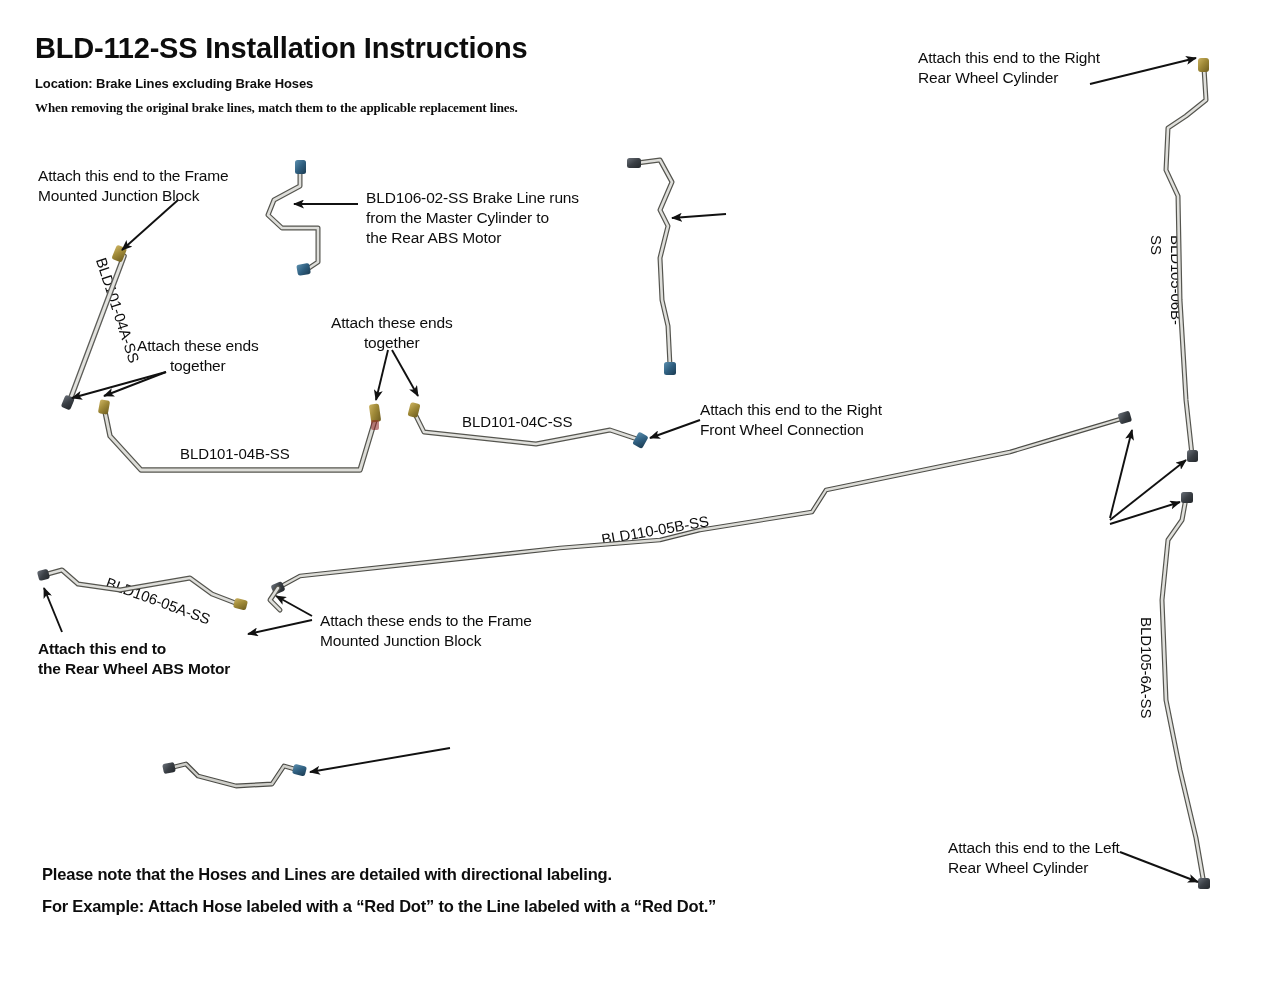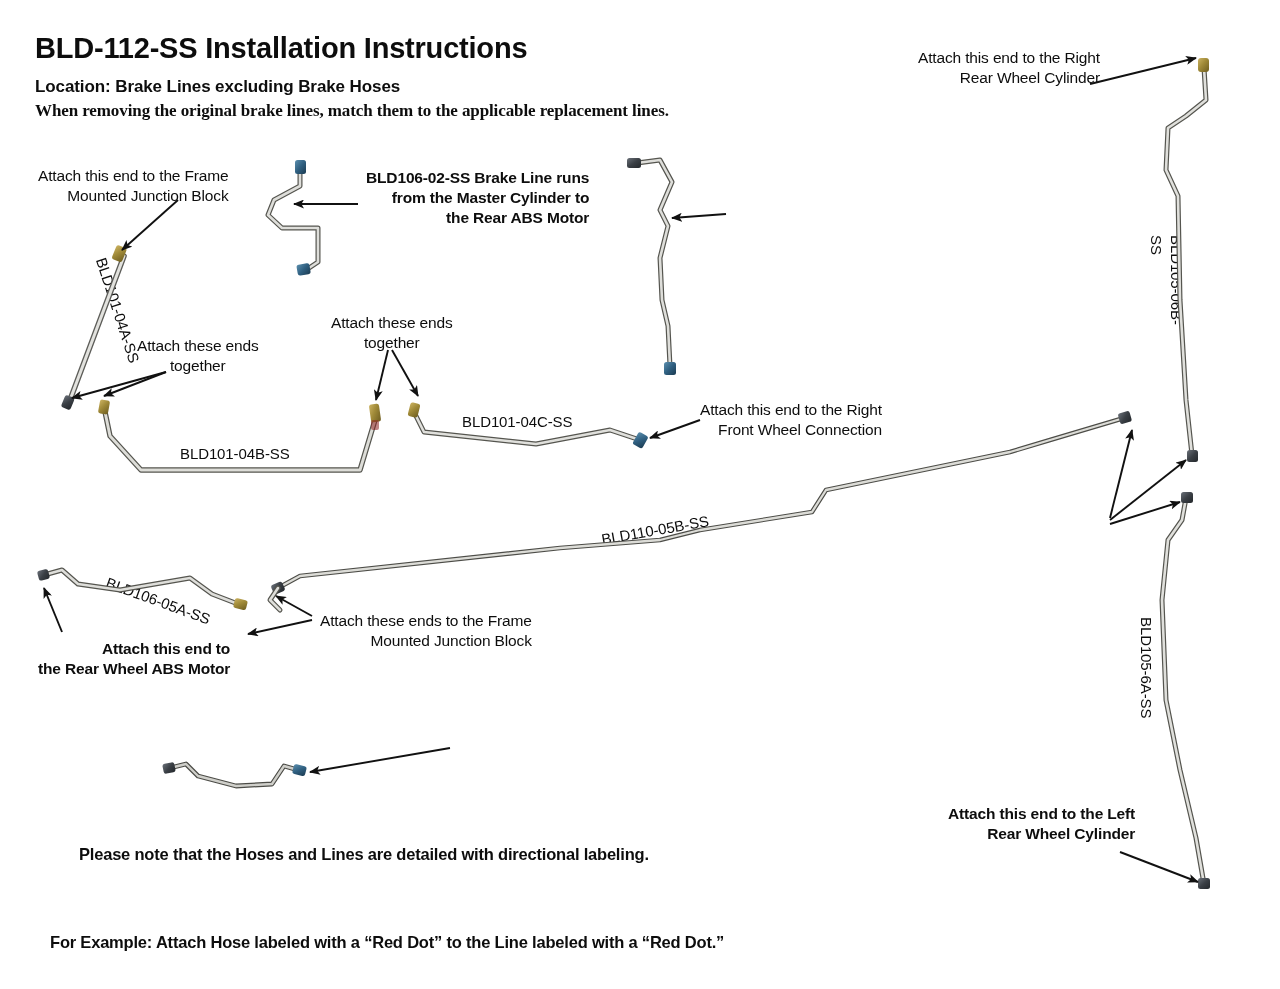--- a/index.html
+++ b/index.html
@@ -29,29 +29,28 @@
     white-space: pre-line;
     line-height: 1.30;
     color: #0d0d0d;
   }
   .title {
     font-size: 29px;
     font-weight: bold;
     letter-spacing: -0.2px;
   }
   .subhead {
-    font-size: 17px;
+    font-size: 13px;
     font-weight: bold;
     letter-spacing: -0.1px;
   }
   .callout {
     font-size: 15.5px;
     font-weight: normal;
     letter-spacing: -0.15px;
-    text-align: right;
   }
   .partlabel {
     font-size: 15px;
     font-weight: normal;
     letter-spacing: -0.1px;
     transform-origin: 0 0;
   }
   .footnote {
     font-size: 16.5px;
     font-weight: bold;
@@ -77,21 +76,21 @@
   <div class="txt subhead" style="left:35px; top:76px;">Location: Brake Lines excluding Brake Hoses</div>
 
   <div class="txt subhead" style="left:35px; top:100px;font-family:Liberation Serif, serif;">When removing the original brake lines, match them to the applicable replacement lines.</div>
 
   <div class="txt callout" style="left:918px; top:48px;">Attach this end to the Right
 Rear Wheel Cylinder</div>
 
   <div class="txt callout" style="left:38px; top:166px;">Attach this end to the Frame
 Mounted Junction Block</div>
 
-  <div class="txt callout" style="left:366px; top:168px;font-weight:bold;">BLD106-02-SS Brake Line runs
+  <div class="txt callout" style="left:366px; top:188px;">BLD106-02-SS Brake Line runs
 from the Master Cylinder to
 the Rear ABS Motor</div>
 
 
   <div class="txt callout" style="left:137px; top:336px; text-align:center;">Attach these ends
 together</div>
 
   <div class="txt callout" style="left:331px; top:313px; text-align:center;">Attach these ends
 together</div>
 
@@ -99,40 +98,40 @@
 Front Wheel Connection</div>
 
 
   <div class="txt callout" style="left:320px; top:611px;">Attach these ends to the Frame
 Mounted Junction Block</div>
 
   <div class="txt callout" style="left:38px; top:639px;font-weight:bold;">Attach this end to
 the Rear Wheel ABS Motor</div>
 
 
-  <div class="txt callout" style="left:948px; top:804px;font-weight:bold;">Attach this end to the Left
+  <div class="txt callout" style="left:948px; top:838px;">Attach this end to the Left
 Rear Wheel Cylinder</div>
 
   <div class="txt partlabel" style="left:110px; top:255px; transform:rotate(72deg);">BLD101-04A-SS</div>
 
   <div class="txt partlabel" style="left:180px; top:444px;">BLD101-04B-SS</div>
 
   <div class="txt partlabel" style="left:462px; top:412px;">BLD101-04C-SS</div>
 
   <div class="txt partlabel" style="left:600px; top:530px; transform:rotate(-10deg);">BLD110-05B-SS</div>
 
   <div class="txt partlabel" style="left:110px; top:573px; transform:rotate(20deg);">BLD106-05A-SS</div>
 
   <div class="txt partlabel" style="left:1186px; top:235px; transform:rotate(90deg);">BLD105-06B-SS</div>
 
   <div class="txt partlabel" style="left:1156px; top:617px; transform:rotate(90deg);">BLD105-6A-SS</div>
 
-  <div class="txt footnote" style="left:42px; top:844px;margin-left:37px;">Please note that the Hoses and Lines are detailed with directional labeling.</div>
-
-  <div class="txt footnote" style="left:42px; top:932px;margin-left:8px;">For Example: Attach Hose labeled with a “Red Dot” to the Line labeled with a “Red Dot.”</div>
+  <div class="txt footnote" style="left:42px; top:864px;">Please note that the Hoses and Lines are detailed with directional labeling.</div>
+
+  <div class="txt footnote" style="left:42px; top:896px;">For Example: Attach Hose labeled with a “Red Dot” to the Line labeled with a “Red Dot.”</div>
 
   <svg class="layer" viewBox="0 0 1280 989">
     <defs>
 
       <linearGradient id="tubeV" x1="0" y1="0" x2="1" y2="0">
         <stop offset="0%" stop-color="#7d7d79"></stop>
         <stop offset="30%" stop-color="#e8e8e4"></stop>
         <stop offset="55%" stop-color="#c6c6c1"></stop>
         <stop offset="100%" stop-color="#6d6d69"></stop>
       </linearGradient>

